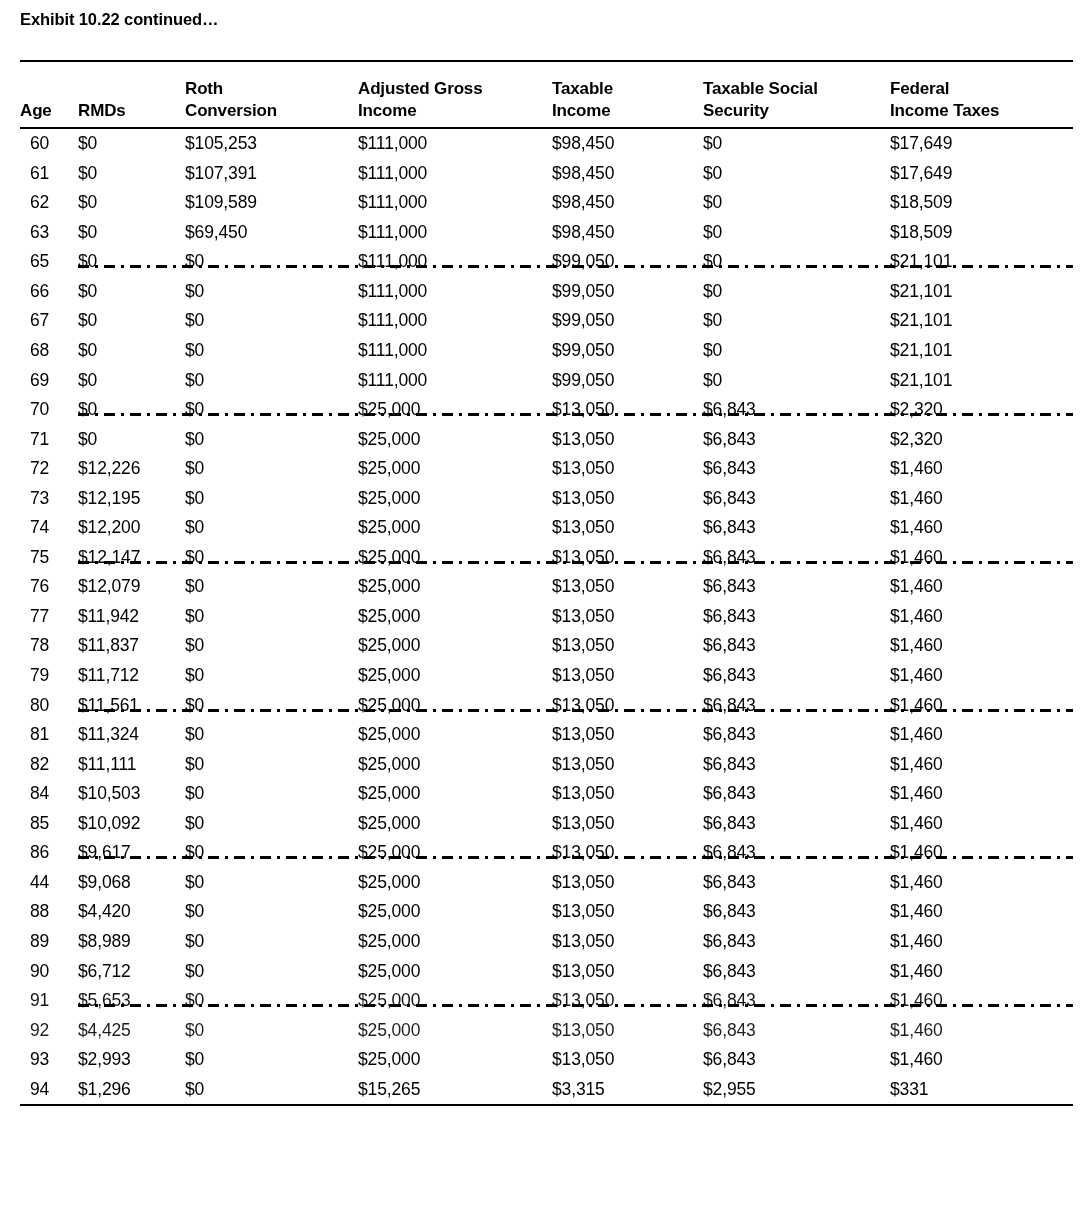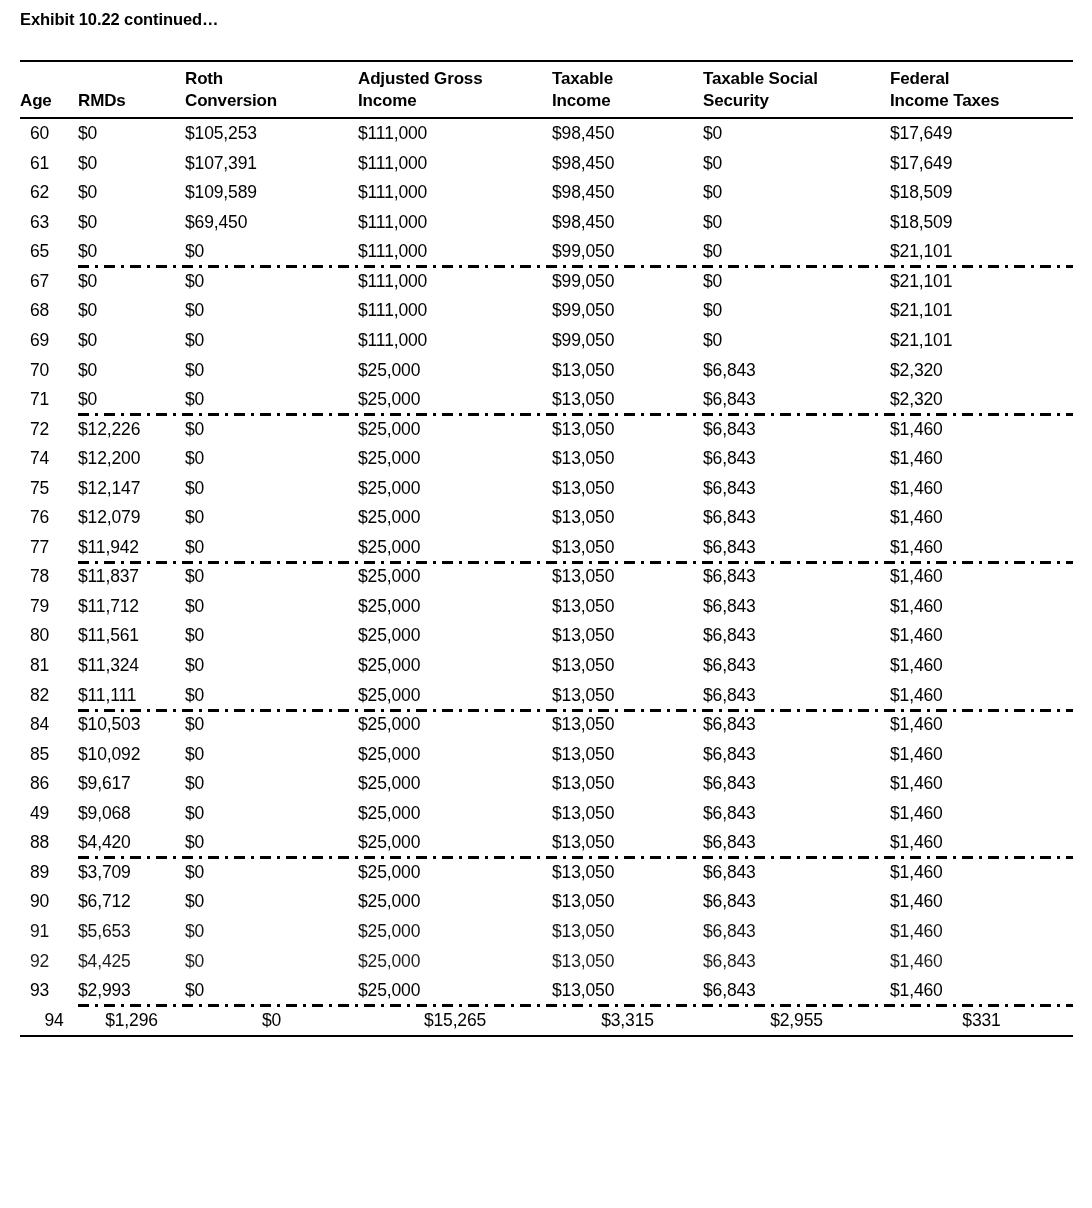--- a/index.html
+++ b/index.html
@@ -46,21 +46,21 @@
   table.exhibit col.c-agi   { width: 194px; }
   table.exhibit col.c-ti    { width: 151px; }
   table.exhibit col.c-tss   { width: 187px; }
   table.exhibit col.c-fit   { width: 183px; }
 
   thead tr.header-row th {
     font-size: 17px;
     font-weight: bold;
     text-align: left;
     vertical-align: bottom;
-    padding: 6px 0 5px 0;
+    padding: 16px 0 5px 0;
     line-height: 1.30;
     letter-spacing: -0.15px;
   }
   thead tr.header-row {
     border-top: 2.6px solid #000;
     border-bottom: 2.2px solid #000;
   }
   th.h-age { padding-left: 10px; margin-top: 40px; }
   th.h-fit { padding-right: 4px; }
 
@@ -88,21 +88,20 @@
         #000 0px, #000 11px,
         transparent 11px, transparent 17px,
         #000 17px, #000 20px,
         transparent 20px, transparent 26px);
     background-repeat: repeat-x;
     background-size: 26px 3px;
     background-position: 0 0;
   }
   tbody tr.data-row:last-child td {
     border-bottom: 2.6px solid #000;
-    text-align: center;
   }
   
   tr.degrade-a td { opacity: 0.92; }
   tr.degrade-b td {
     opacity: 0.88;
     clip-path: inset(22% 0 0 0);
   }
 </style>
 </head>
 <body>
@@ -192,20 +191,29 @@
           <tr class="data-row">
             <td class="d-age">65</td>
             <td class="d-rmd">$0</td>
             <td class="d-roth">$0</td>
             <td class="d-agi">$111,000</td>
             <td class="d-ti">$99,050</td>
             <td class="d-tss">$0</td>
             <td class="d-fit">$21,101</td>
           </tr>
           <tr class="data-row">
+            <td class="d-age">66</td>
+            <td class="d-rmd">$0</td>
+            <td class="d-roth">$0</td>
+            <td class="d-agi">$111,000</td>
+            <td class="d-ti">$99,050</td>
+            <td class="d-tss">$0</td>
+            <td class="d-fit">$21,101</td>
+          </tr>
+          <tr class="data-row">
             <td class="d-age">67</td>
             <td class="d-rmd">$0</td>
             <td class="d-roth">$0</td>
             <td class="d-agi">$111,000</td>
             <td class="d-ti">$99,050</td>
             <td class="d-tss">$0</td>
             <td class="d-fit">$21,101</td>
           </tr>
           <tr class="data-row">
             <td class="d-age">68</td>
@@ -246,20 +254,29 @@
           <tr class="data-row">
             <td class="d-age">72</td>
             <td class="d-rmd">$12,226</td>
             <td class="d-roth">$0</td>
             <td class="d-agi">$25,000</td>
             <td class="d-ti">$13,050</td>
             <td class="d-tss">$6,843</td>
             <td class="d-fit">$1,460</td>
           </tr>
           <tr class="data-row">
+            <td class="d-age">73</td>
+            <td class="d-rmd">$12,195</td>
+            <td class="d-roth">$0</td>
+            <td class="d-agi">$25,000</td>
+            <td class="d-ti">$13,050</td>
+            <td class="d-tss">$6,843</td>
+            <td class="d-fit">$1,460</td>
+          </tr>
+          <tr class="data-row">
             <td class="d-age">74</td>
             <td class="d-rmd">$12,200</td>
             <td class="d-roth">$0</td>
             <td class="d-agi">$25,000</td>
             <td class="d-ti">$13,050</td>
             <td class="d-tss">$6,843</td>
             <td class="d-fit">$1,460</td>
           </tr>
           <tr class="data-row">
             <td class="d-age">75</td>
@@ -354,40 +371,40 @@
           <tr class="data-row">
             <td class="d-age">86</td>
             <td class="d-rmd">$9,617</td>
             <td class="d-roth">$0</td>
             <td class="d-agi">$25,000</td>
             <td class="d-ti">$13,050</td>
             <td class="d-tss">$6,843</td>
             <td class="d-fit">$1,460</td>
           </tr>
           <tr class="data-row">
-            <td class="d-age">49</td>
+            <td class="d-age">44</td>
             <td class="d-rmd">$9,068</td>
             <td class="d-roth">$0</td>
             <td class="d-agi">$25,000</td>
             <td class="d-ti">$13,050</td>
             <td class="d-tss">$6,843</td>
             <td class="d-fit">$1,460</td>
           </tr>
           <tr class="data-row">
             <td class="d-age">88</td>
             <td class="d-rmd">$4,420</td>
             <td class="d-roth">$0</td>
             <td class="d-agi">$25,000</td>
             <td class="d-ti">$13,050</td>
             <td class="d-tss">$6,843</td>
             <td class="d-fit">$1,460</td>
           </tr>
           <tr class="data-row">
             <td class="d-age">89</td>
-            <td class="d-rmd">$3,709</td>
+            <td class="d-rmd">$8,989</td>
             <td class="d-roth">$0</td>
             <td class="d-agi">$25,000</td>
             <td class="d-ti">$13,050</td>
             <td class="d-tss">$6,843</td>
             <td class="d-fit">$1,460</td>
           </tr>
           <tr class="data-row">
             <td class="d-age">90</td>
             <td class="d-rmd">$6,712</td>
             <td class="d-roth">$0</td>

